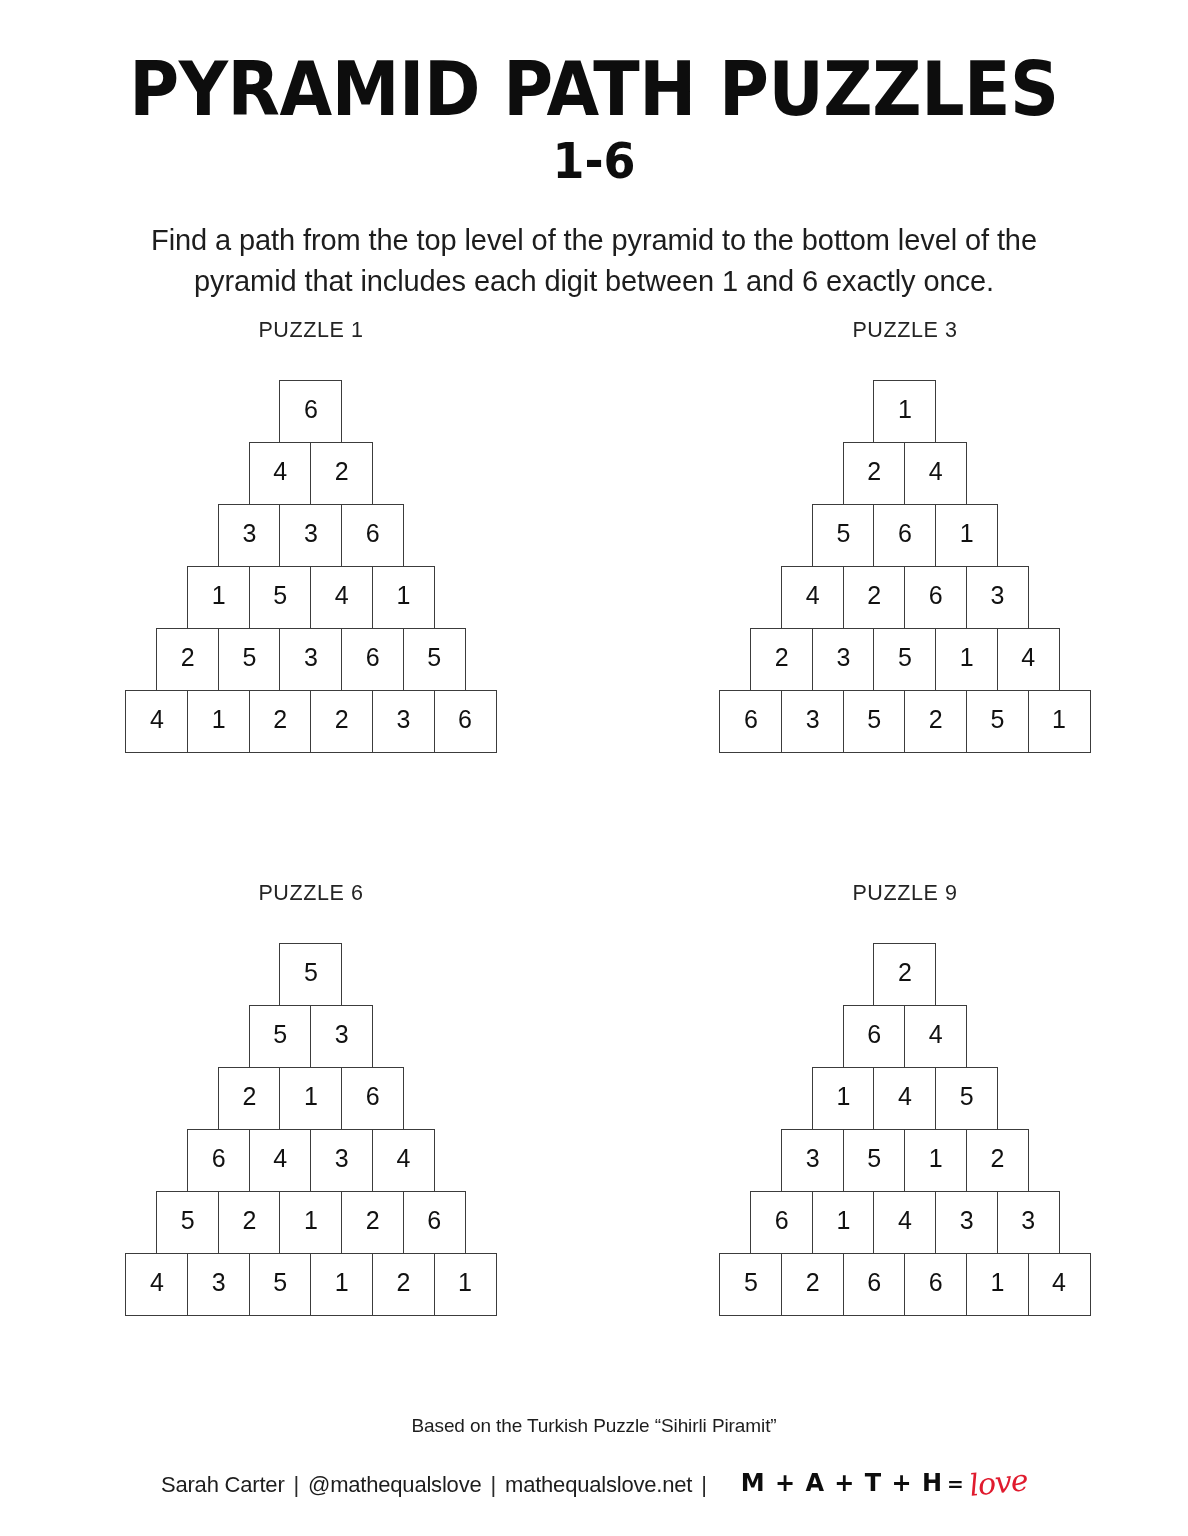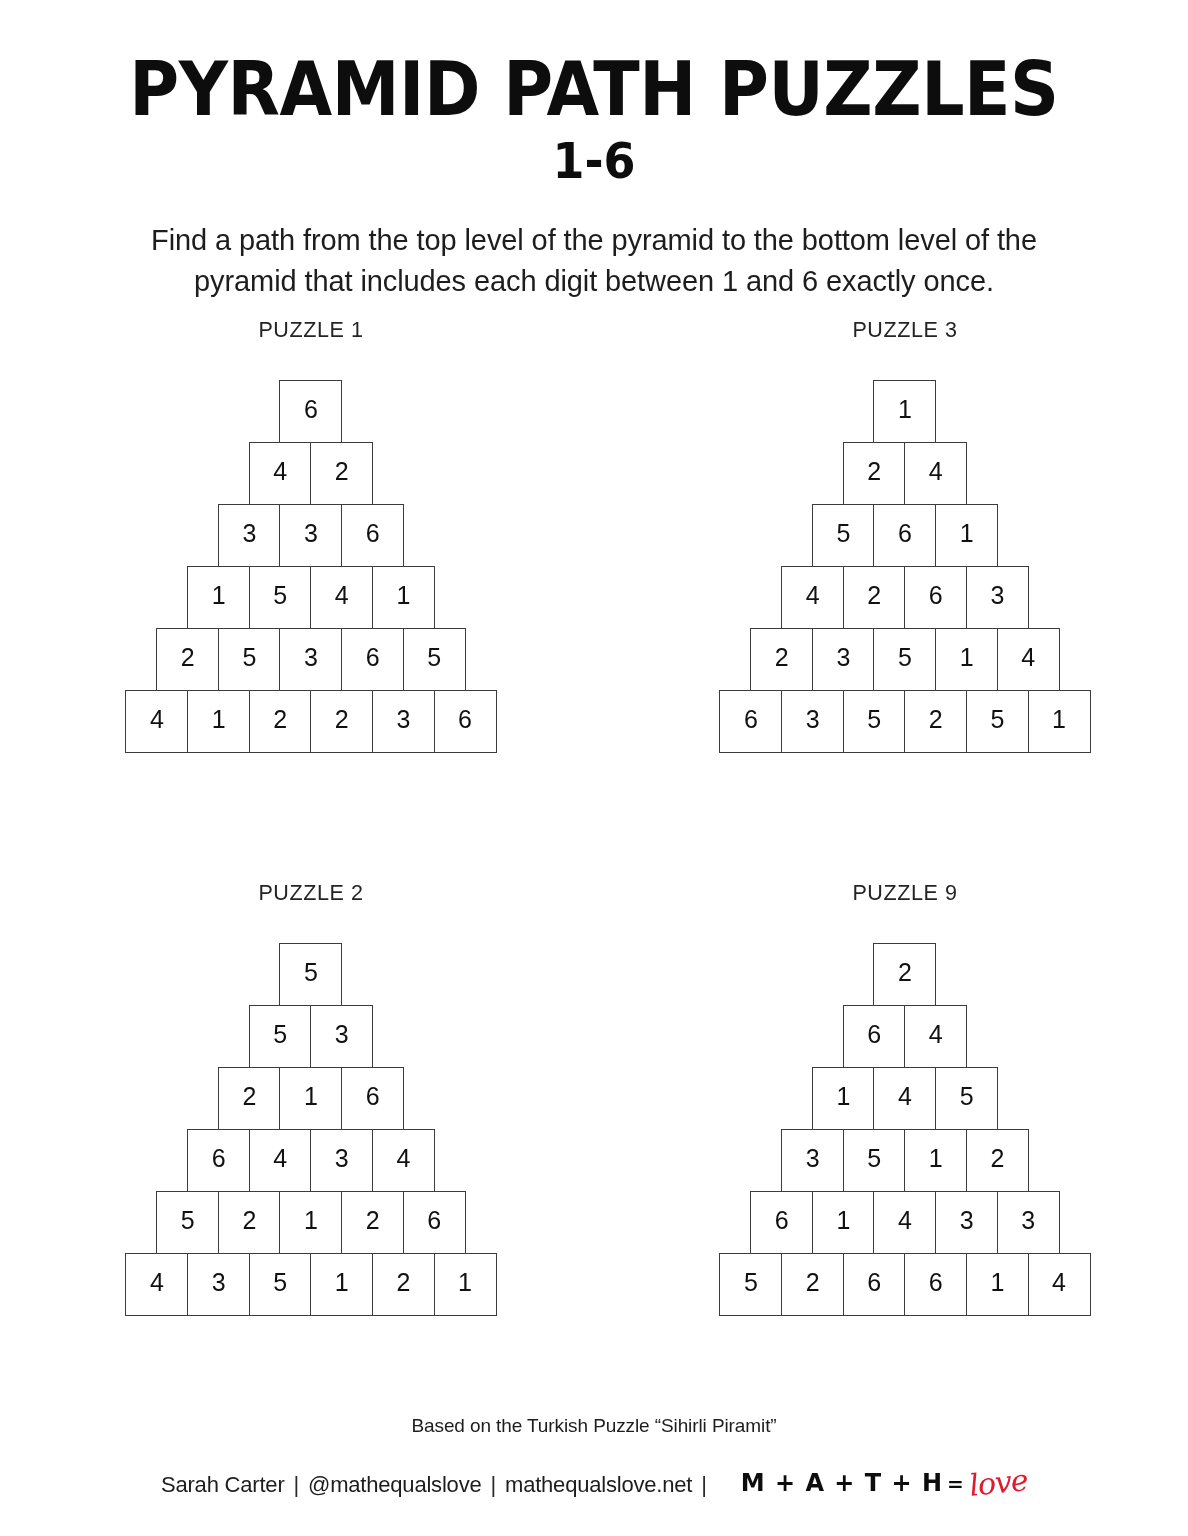--- a/index.html
+++ b/index.html
@@ -228,21 +228,21 @@
           <div class="cell">6</div>
           <div class="cell">3</div>
           <div class="cell">5</div>
           <div class="cell">2</div>
           <div class="cell">5</div>
           <div class="cell">1</div>
         </div>
       </div>
     </div>
     <div class="puzzle">
-      <div class="puzzle-label">PUZZLE 2</div>
+      <div class="puzzle-label">PUZZLE 6</div>
       <div class="pyramid">
         <div class="pyramid-row">
           <div class="cell">5</div>
         </div>
         <div class="pyramid-row">
           <div class="cell">5</div>
           <div class="cell">3</div>
         </div>
         <div class="pyramid-row">
           <div class="cell">2</div>

